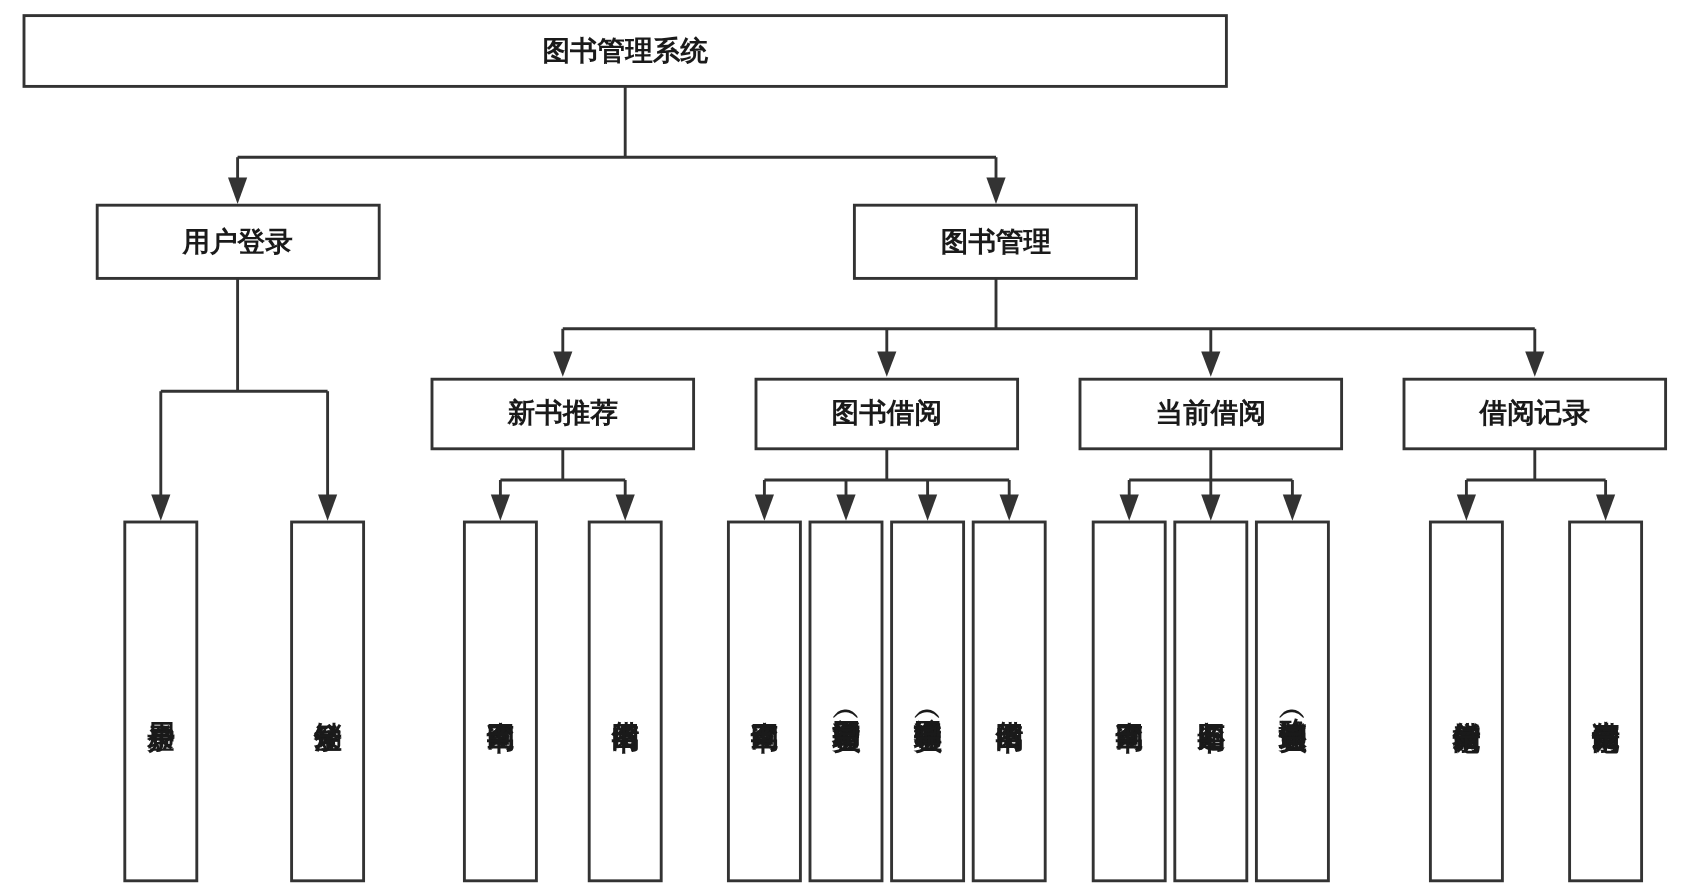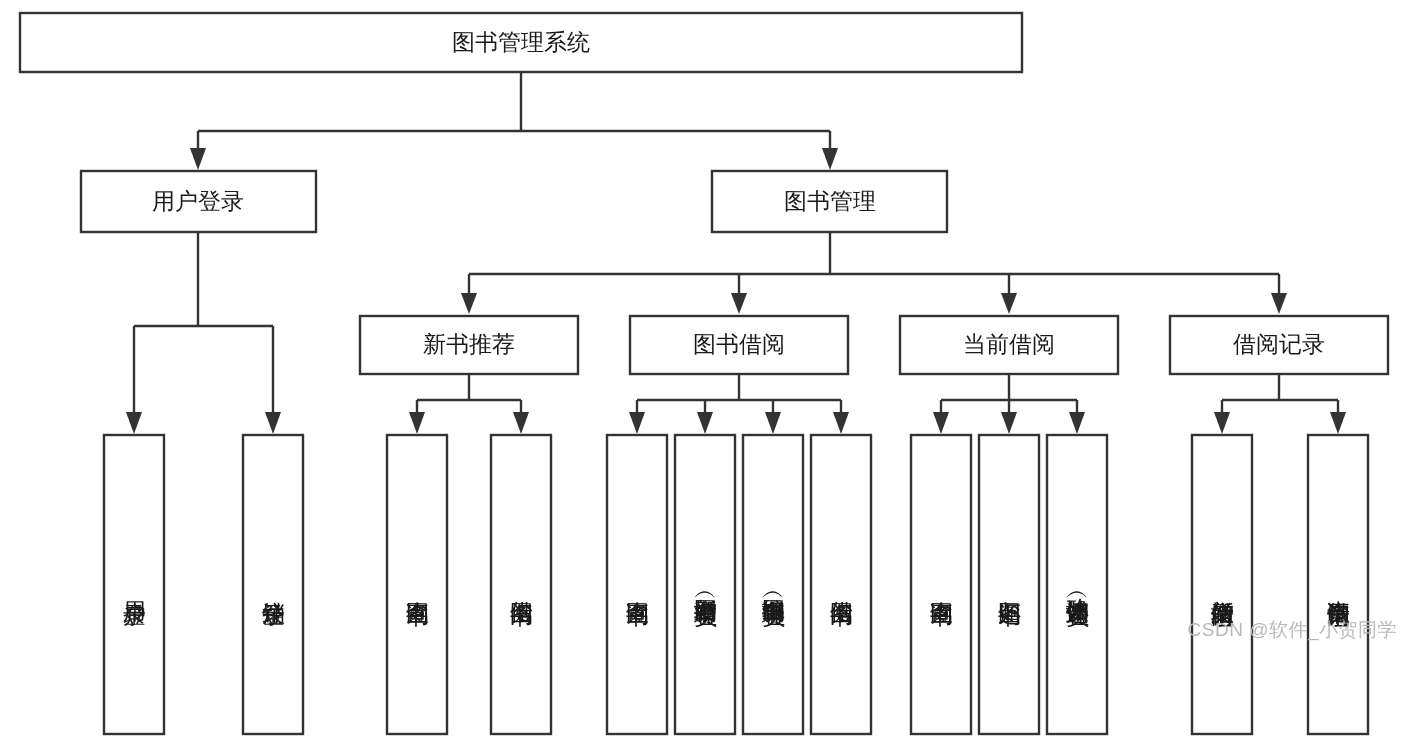--- a/index.html
+++ b/index.html
@@ -12,20 +12,21 @@
     width: 1405px;
     height: 747px;
     font-family: "Liberation Sans", "DejaVu Sans", sans-serif;
     overflow: hidden;
   }
   #diagram-root {
     position: relative;
     width: 1405px;
     height: 649px;
     background: #ffffff;
+    font-weight: bold;
   }
   svg.diagram-canvas {
     position: absolute;
     left: 0;
     top: 0;
     width: 1405px;
     height: 747px;
     display: block;
   }
   .node-box {
@@ -220,15 +221,14 @@
   <div class="vlabel" style="left:607px;  top:435px; width:60px; height:299px;">查询图书</div>
   <div class="vlabel" style="left:675px;  top:435px; width:60px; height:299px;">新增图书（管理员）</div>
   <div class="vlabel" style="left:743px;  top:435px; width:60px; height:299px;">编辑图书（管理员）</div>
   <div class="vlabel" style="left:811px;  top:435px; width:60px; height:299px;">借阅图书</div>
   <div class="vlabel" style="left:911px;  top:435px; width:60px; height:299px;">查询图书</div>
   <div class="vlabel" style="left:979px;  top:435px; width:60px; height:299px;">归还图书</div>
   <div class="vlabel" style="left:1047px; top:435px; width:60px; height:299px;">确认归还（管理员）</div>
   <div class="vlabel" style="left:1192px; top:435px; width:60px; height:299px;">新增借阅记录</div>
   <div class="vlabel" style="left:1308px; top:435px; width:60px; height:299px;">查询借阅记录</div>
 
-  <div class="watermark">CSDN @软件_小贺同学</div>
 
 </div>
 
 </body></html>

